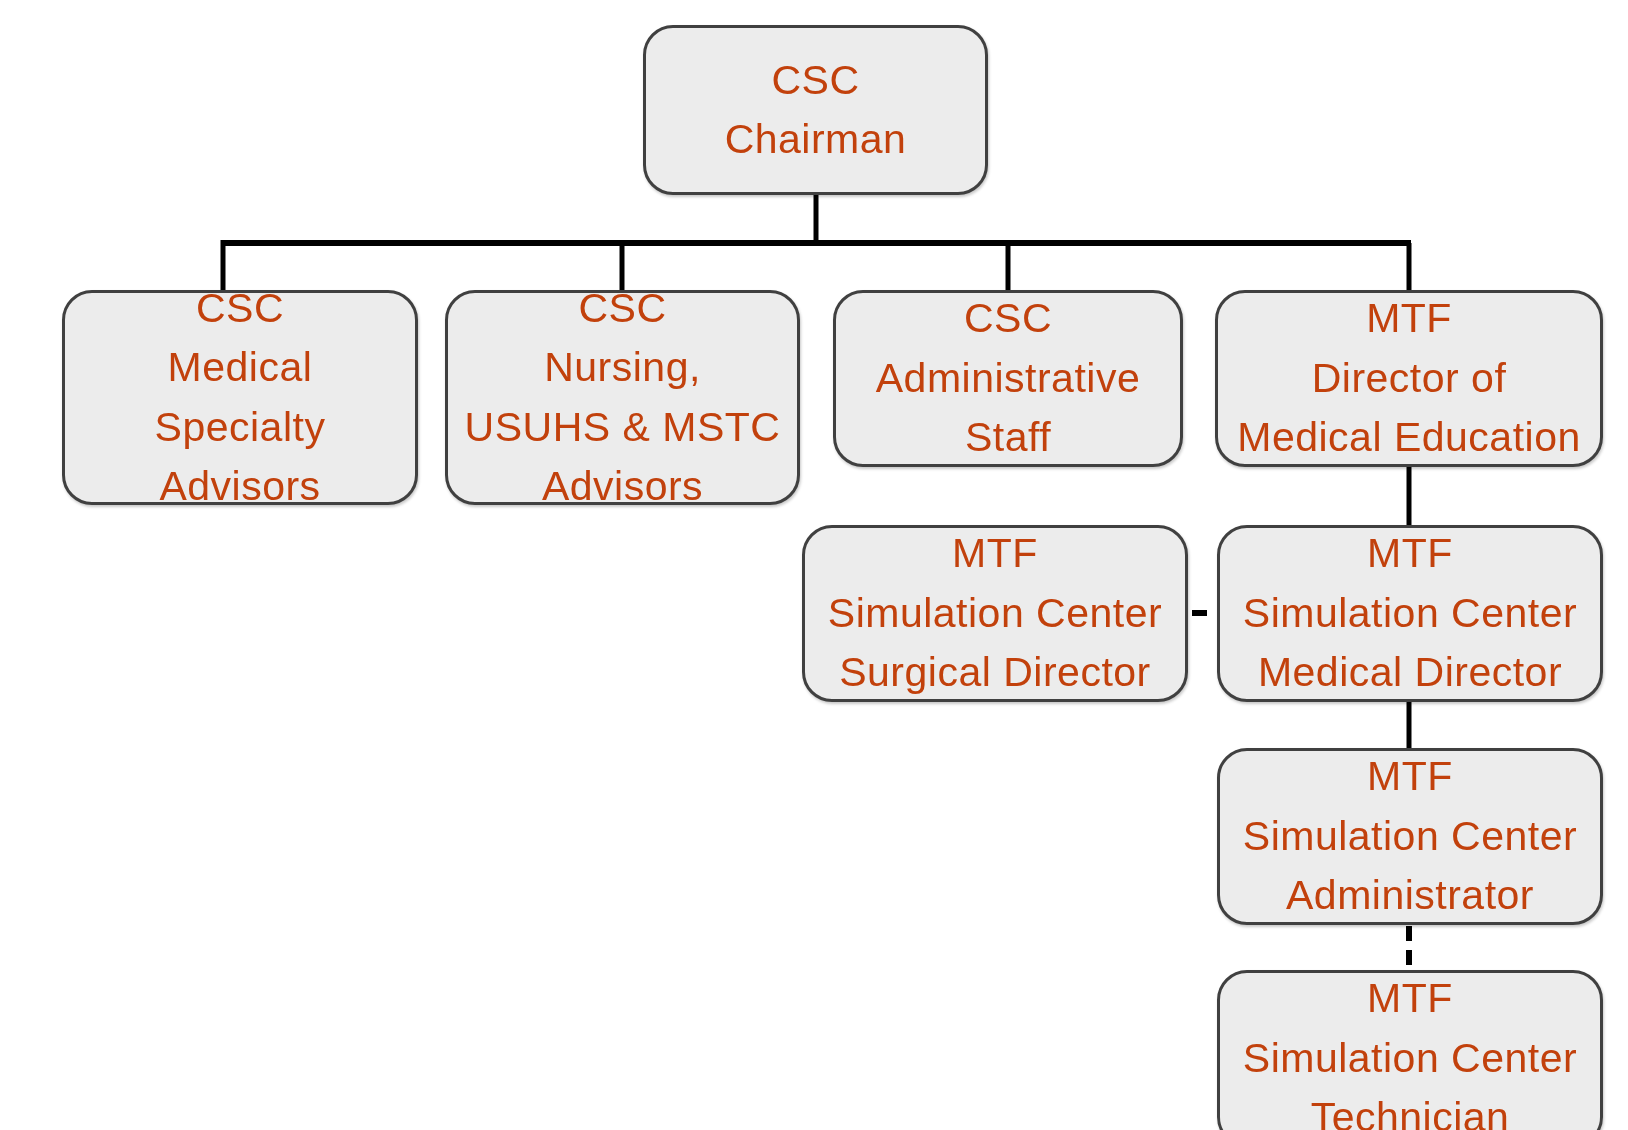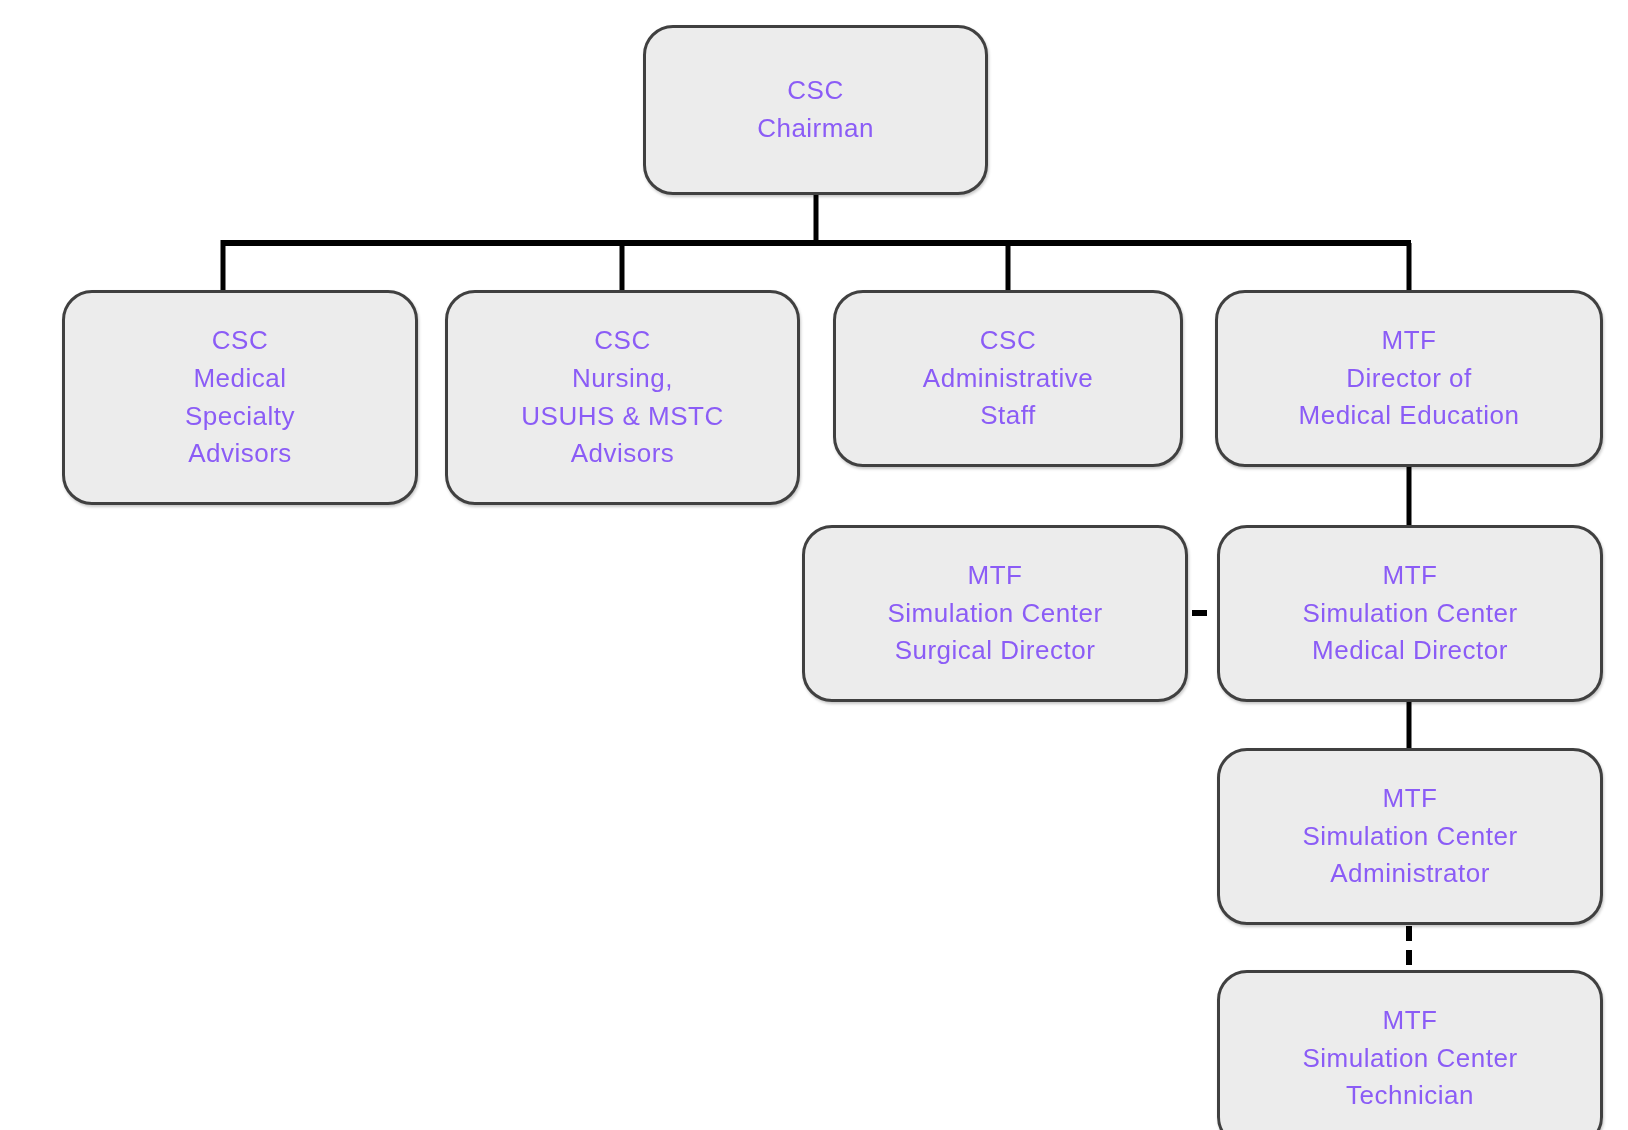--- a/index.html
+++ b/index.html
@@ -33,23 +33,23 @@
     border: 3px solid #404040;
     border-radius: 30px;
     display: flex;
     align-items: center;
     justify-content: center;
     text-align: center;
     box-shadow: 1px 2px 3px rgba(0,0,0,0.22);
   }
   .node-label {
     white-space: pre-line;
-    font-size: 26px;
+    font-size: 41px;
     line-height: 1.45;
-    color: #8b5cf6;
+    color: #c2410c;
     letter-spacing: 0.5px;
   }
   
   #node-chairman      { left: 643px;  top: 25px;  width: 345px; height: 170px; }
   #node-specialty     { left: 62px;   top: 290px; width: 356px; height: 215px; }
   #node-nursing       { left: 445px;  top: 290px; width: 355px; height: 215px; }
   #node-admin-staff   { left: 833px;  top: 290px; width: 350px; height: 177px; }
   #node-dir-med-ed    { left: 1215px; top: 290px; width: 388px; height: 177px; }
   #node-surgical-dir  { left: 802px;  top: 525px; width: 386px; height: 177px; }
   #node-medical-dir   { left: 1217px; top: 525px; width: 386px; height: 177px; }

